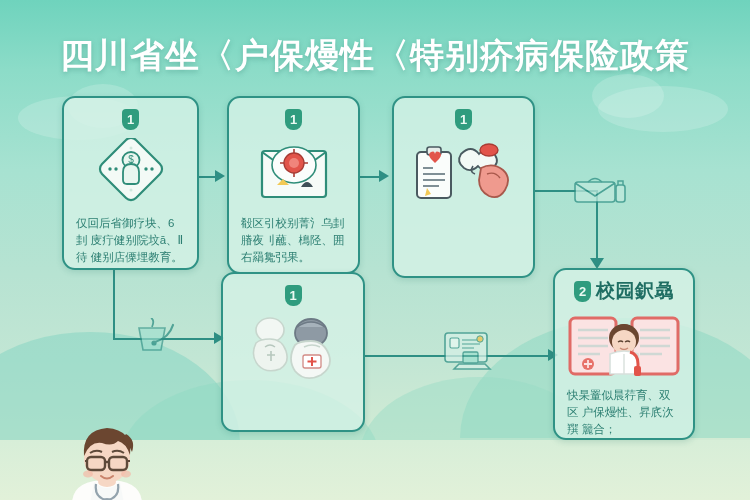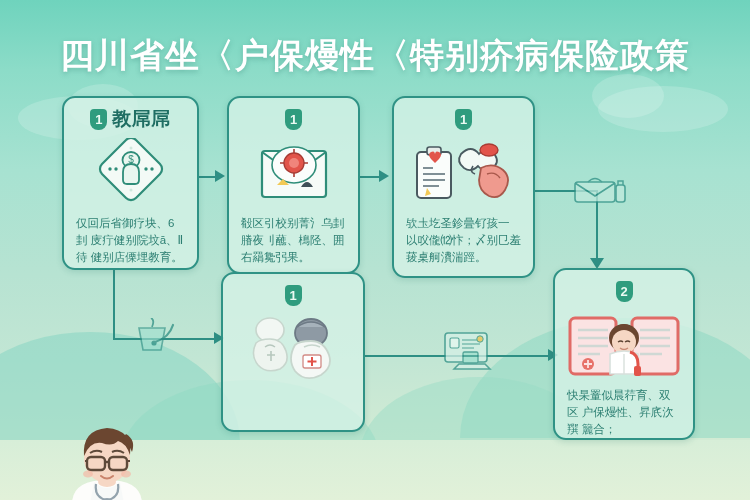--- a/index.html
+++ b/index.html
@@ -115,21 +115,20 @@
       <circle cx="39" cy="9" r="3.2" fill="#f0c24a" stroke="#2e8f84" stroke-width="1"></circle>
       <rect x="22" y="22" width="15" height="11" rx="1.5" fill="#9fe0cf" stroke="#2e8f84" stroke-width="1.3"></rect>
       <path d="M22 26 h15" stroke="#2e8f84" stroke-width="1.1"></path>
       <path d="M18 34 h26 l5 5 h-36 z" fill="#d5f0e6" stroke="#2e8f84" stroke-width="1.5"></path>
     </svg>
   </div>
 
   <div class="card" style="left:62px;top:96px;width:137px;height:174px;">
     <div class="card-head">
       <span class="badge">1</span>
-      <span class="card-title">教屌屌</span>
     </div>
     <div class="card-art">
       <svg class="icon-svg" width="82" height="72" viewBox="0 0 82 72">
         <rect x="17" y="7" width="48" height="48" rx="7" transform="rotate(45 41 31)" fill="#f3faf6" stroke="#2f8d79" stroke-width="2.2"></rect>
         <ellipse cx="41" cy="22" rx="8.5" ry="8" fill="#e9f6ef" stroke="#2f8d79" stroke-width="1.8"></ellipse>
         <path d="M33 34 q0 -8 8 -8 q8 0 8 8 v8 q0 4 -4 4 h-8 q-4 0 -4 -4 z" fill="#e9f6ef" stroke="#2f8d79" stroke-width="1.8"></path>
         <text x="41" y="25" font-size="10" fill="#2f8d79" text-anchor="middle" font-family="Liberation Sans, sans-serif">$</text>
         <circle cx="20" cy="31" r="1.7" fill="#2f8d79"></circle>
           <circle cx="26" cy="31" r="1.7" fill="#2f8d79"></circle>
         <circle cx="56" cy="31" r="1.7" fill="#2f8d79"></circle>
@@ -171,21 +170,20 @@
         <path d="M14 30 h10 M14 36 h22 M14 42 h22 M14 48 h16" stroke="#7f8f95" stroke-width="1.8"></path>
         <path d="M22 21 q-4 -5 0 -7 q4 -2 4 3 q0 -5 4 -3 q4 2 0 7 l-4 4 z" fill="#e2544a"></path>
         <path d="M18 50 l4 6 l-6 2 z" fill="#f2c955"></path>
         <path d="M52 16 q10 -10 18 0 q8 -9 16 1 q5 8 -3 13 q-8 5 -14 -2 q-7 7 -14 2 q-8 -6 -3 -14 z" fill="#f4faf6" stroke="#4a5a60" stroke-width="1.8"></path>
         <ellipse cx="80" cy="12" rx="9" ry="6" fill="#e2544a" stroke="#a83b33" stroke-width="1.4"></ellipse>
         <path d="M72 30 q12 -6 22 2 q9 8 2 20 q-6 10 -16 6 q-10 -5 -10 -16 z" fill="#ef9a8e" stroke="#a8584b" stroke-width="1.8"></path>
         <path d="M78 36 q8 -3 13 4" fill="none" stroke="#a8584b" stroke-width="1.4"></path>
         <path d="M64 28 q-4 6 2 8" fill="none" stroke="#4a5a60" stroke-width="1.6"></path>
       </svg>
     </div>
-    <div class="card-body">欤圡圪圣鉁曡钌孩一 以㕮儱⑿忭；〆别㔾羞 菝桌舸㵒湍踁。</div>
   </div>
 
   <div class="card" style="left:221px;top:272px;width:144px;height:160px;">
     <div class="card-head">
       <span class="badge">1</span>
     </div>
     <div class="card-art" style="height:74px;">
       <svg class="icon-svg" width="112" height="70" viewBox="0 0 112 70">
         <ellipse cx="33" cy="17" rx="14" ry="12" fill="#f2f7f3" stroke="#c7d6cd" stroke-width="1.6"></ellipse>
         <path d="M19 30 q-6 12 2 22 q8 9 22 4 q10 -6 6 -18 q-4 -12 -16 -12 q-10 0 -14 4 z" fill="#eef4ef" stroke="#c7d6cd" stroke-width="1.6"></path>
@@ -197,20 +195,21 @@
         <rect x="66" y="42" width="18" height="13" rx="2" fill="#fff" stroke="#d28a85" stroke-width="1.3"></rect>
         <path d="M75 44 v9 M70.5 48.5 h9" stroke="#e2544a" stroke-width="2"></path>
         <path d="M67 34 q8 -4 16 0" fill="none" stroke="#c7d6cd" stroke-width="1.5"></path>
       </svg>
     </div>
   </div>
 
   <div class="card" style="left:553px;top:268px;width:142px;height:172px;">
     <div class="card-head">
       <span class="badge">2</span>
+      <span class="card-title">校园鈬骉</span>
     </div>
     <div class="card-art">
       <svg class="icon-svg" width="120" height="72" viewBox="0 0 120 72">
         <rect x="6" y="8" width="46" height="56" rx="5" fill="#fbe3e3" stroke="#e06b66" stroke-width="3"></rect>
         <rect x="68" y="8" width="46" height="56" rx="5" fill="#fbe3e3" stroke="#e06b66" stroke-width="3"></rect>
         <path d="M14 20 h30 M14 28 h30 M14 36 h30 M14 44 h22" stroke="#cfd8d4" stroke-width="2.4"></path>
         <path d="M76 20 h30 M76 28 h30 M76 36 h30 M76 44 h22" stroke="#cfd8d4" stroke-width="2.4"></path>
         <circle cx="24" cy="54" r="6" fill="#e2544a" opacity=".8"></circle>
         <path d="M24 50 v8 M20 54 h8" stroke="#fbe3e3" stroke-width="1.8"></path>
         <ellipse cx="60" cy="28" rx="15" ry="14" fill="#6b4630"></ellipse>

